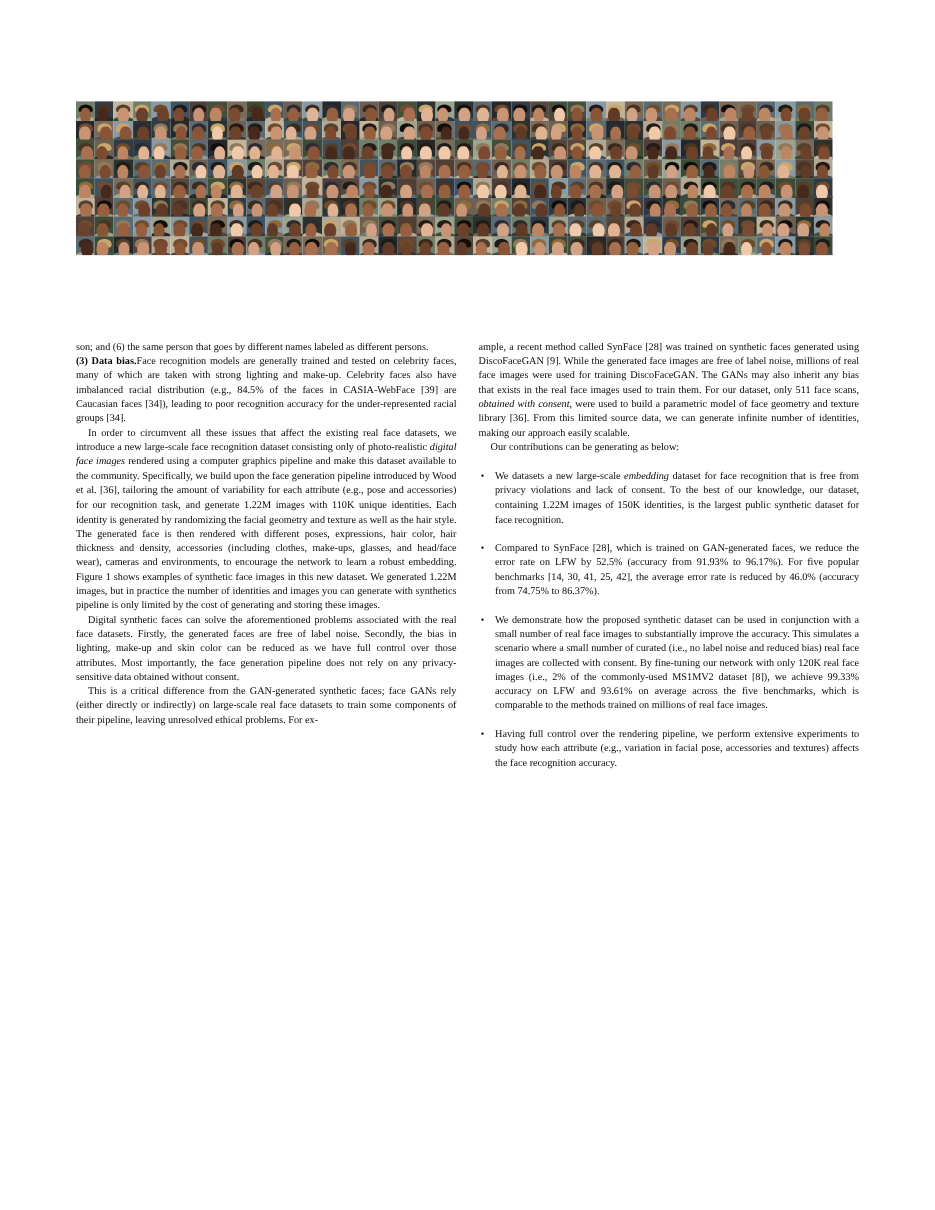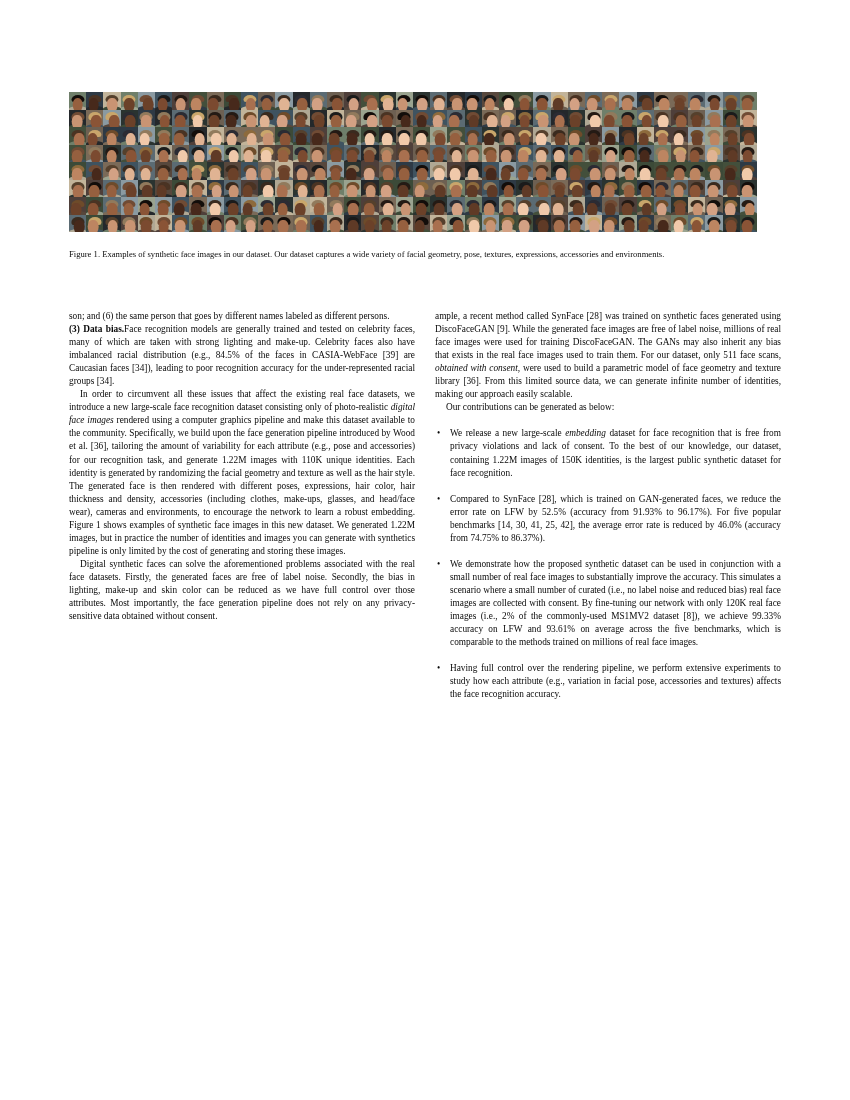--- a/index.html
+++ b/index.html
@@ -1744,45 +1744,45 @@
           <div class="head" style="background: rgb(123, 74, 48); left: 49.1707%;"></div>
         </div>
         <div class="face-cell" style="background: rgb(60, 74, 56);">
           <div class="shoulder" style="background: rgb(63, 83, 96);"></div>
           <div class="hair" style="background: rgb(27, 27, 27);"></div>
           <div class="head" style="background: rgb(138, 84, 54); left: 43.5628%;"></div>
         </div>
       </div>
   </div>
 
-  <div class="figure-caption">Figure 1. Examples of synthetic face images in our dataset. Our dataset captures a wide variety of facial geometry, pose, textures, expressions, accessories and environments.</div>
 
   <div class="columns">
 
     <div class="col">
 
       <p class="noindent"><span>son; and (6) the same person that goes by different names labeled as different persons.</span></p>
 
       <p class="noindent"><span class="lead-in">(3) Data bias.</span><span>Face recognition models are generally trained and tested on celebrity faces, many of which are taken with strong lighting and make-up. Celebrity faces also have imbalanced racial distribution (e.g., 84.5% of the faces in CASIA-WebFace [39] are Caucasian faces [34]), leading to poor recognition accuracy for the under-represented racial groups [34].</span></p>
 
       <p><span>In order to circumvent all these issues that affect the existing real face datasets, we introduce a new large-scale face recognition dataset consisting only of photo-realistic </span><span class="it">digital face images</span><span> rendered using a computer graphics pipeline and make this dataset available to the community. Specifically, we build upon the face generation pipeline introduced by Wood et al. [36], tailoring the amount of variability for each attribute (e.g., pose and accessories) for our recognition task, and generate 1.22M images with 110K unique identities. Each identity is generated by randomizing the facial geometry and texture as well as the hair style. The generated face is then rendered with different poses, expressions, hair color, hair thickness and density, accessories (including clothes, make-ups, glasses, and head/face wear), cameras and environments, to encourage the network to learn a robust embedding. Figure 1 shows examples of synthetic face images in this new dataset. We generated 1.22M images, but in practice the number of identities and images you can generate with synthetics pipeline is only limited by the cost of generating and storing these images.</span></p>
 
       <p><span>Digital synthetic faces can solve the aforementioned problems associated with the real face datasets. Firstly, the generated faces are free of label noise. Secondly, the bias in lighting, make-up and skin color can be reduced as we have full control over those attributes. Most importantly, the face generation pipeline does not rely on any privacy-sensitive data obtained without consent.</span></p>
 
+      <p><span>This is a critical difference from the GAN-generated synthetic faces; face GANs rely (either directly or indirectly) on large-scale real face datasets to train some components of their pipeline, leaving unresolved ethical problems. For ex-</span></p>
     </div>
 
     <div class="col">
 
       <p class="noindent"><span>ample, a recent method called SynFace [28] was trained on synthetic faces generated using DiscoFaceGAN [9]. While the generated face images are free of label noise, millions of real face images were used for training DiscoFaceGAN. The GANs may also inherit any bias that exists in the real face images used to train them. For our dataset, only 511 face scans, </span><span class="it">obtained with consent</span><span>, were used to build a parametric model of face geometry and texture library [36]. From this limited source data, we can generate infinite number of identities, making our approach easily scalable.</span></p>
 
-      <p><span>Our contributions can be generated as below:</span></p>
+      <p><span>Our contributions can be generating as below:</span></p>
 
       <ul class="bullets">
 
-        <li><span class="bullet-dot">•</span><span>We release a new large-scale </span><span class="it">embedding</span><span> dataset for face recognition that is free from privacy violations and lack of consent. To the best of our knowledge, our dataset, containing 1.22M images of 150K identities, is the largest public synthetic dataset for face recognition.</span></li>
+        <li><span class="bullet-dot">•</span><span>We datasets a new large-scale </span><span class="it">embedding</span><span> dataset for face recognition that is free from privacy violations and lack of consent. To the best of our knowledge, our dataset, containing 1.22M images of 150K identities, is the largest public synthetic dataset for face recognition.</span></li>
 
         <li><span class="bullet-dot">•</span><span>Compared to SynFace [28], which is trained on GAN-generated faces, we reduce the error rate on LFW by 52.5% (accuracy from 91.93% to 96.17%). For five popular benchmarks [14, 30, 41, 25, 42], the average error rate is reduced by 46.0% (accuracy from 74.75% to 86.37%).</span></li>
 
         <li><span class="bullet-dot">•</span><span>We demonstrate how the proposed synthetic dataset can be used in conjunction with a small number of real face images to substantially improve the accuracy. This simulates a scenario where a small number of curated (i.e., no label noise and reduced bias) real face images are collected with consent. By fine-tuning our network with only 120K real face images (i.e., 2% of the commonly-used MS1MV2 dataset [8]), we achieve 99.33% accuracy on LFW and 93.61% on average across the five benchmarks, which is comparable to the methods trained on millions of real face images.</span></li>
 
         <li><span class="bullet-dot">•</span><span>Having full control over the rendering pipeline, we perform extensive experiments to study how each attribute (e.g., variation in facial pose, accessories and textures) affects the face recognition accuracy.</span></li>
       </ul>
     </div>
   </div>
 </div>

